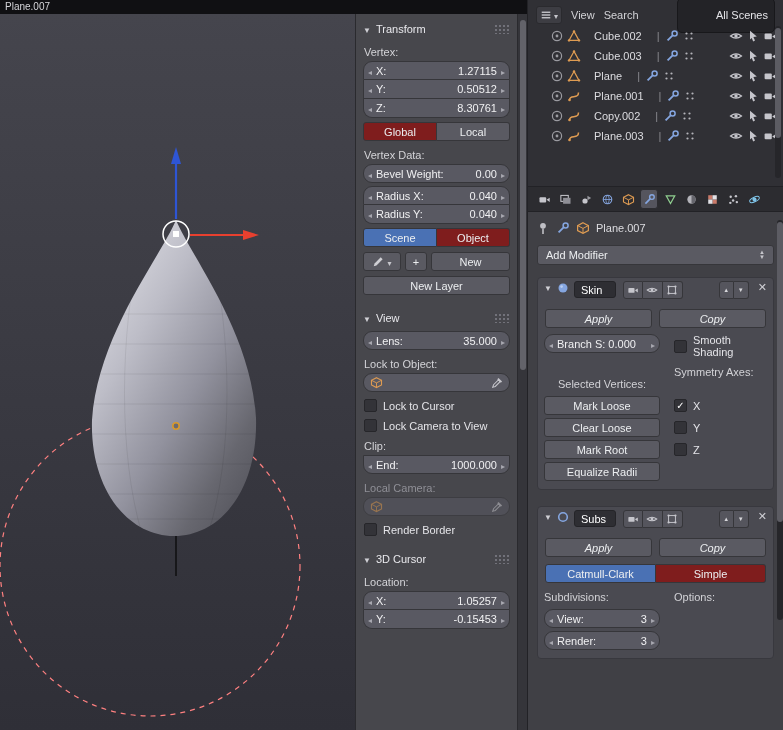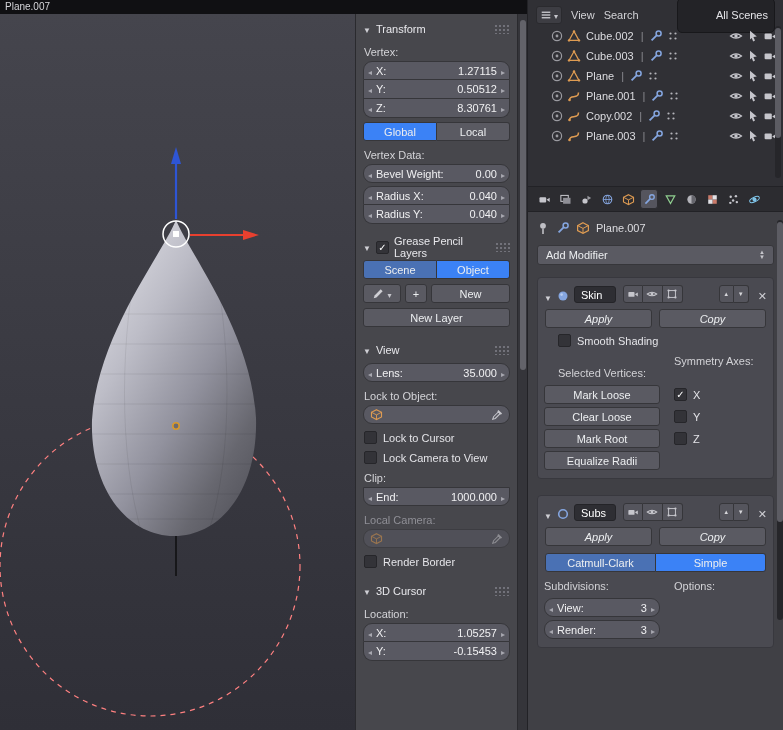--- a/index.html
+++ b/index.html
@@ -35,21 +35,21 @@
   .num .arr-r::before { content:"▸"; font-size:8px; color:#a8a8b0; }
   .num .lab { margin-left:4px; }
   .num .val { margin-left:auto; margin-right:4px; }
   .stack .num { border-radius:0; }
   .stack .num:not(:first-child) { border-top:0; }
   .stack .num:first-child { border-radius:9px 9px 0 0; }
   .stack .num:last-child { border-radius:0 0 9px 9px; }
   .stack.mt { margin-top:3px; }
   .btn { height:19px; background:#5a5a62; border:1px solid #36363a; border-radius:3px;
     display:flex; align-items:center; justify-content:center; color:#eceef0; }
-  .btn.dark { background:#3b82f6; }
+  .btn.dark { background:#7f1d1d; }
   .btn.blue { background:#4a71b4; }
   .btn.disabled { color:#97979d; }
   .seg { display:flex; margin-top:4px; }
   .seg .btn { flex:1; border-radius:0; }
   .seg .btn:first-child { border-radius:3px 0 0 3px; }
   .seg .btn:last-child { border-radius:0 3px 3px 0; border-left:0; }
   .rowflex { display:flex; gap:4px; margin-top:5px; }
   .chkrow { display:flex; align-items:center; gap:6px; margin:7px 1px 0; }
   .chk { width:13px; height:13px; background:#333338; border:1px solid #26262a;
     border-radius:2px; flex:none; display:flex; align-items:center; justify-content:center; }
@@ -63,41 +63,41 @@
   .outliner { height:186px; flex:none; background:#303035; position:relative; padding:4px 6px 0; }
   .ohead { display:flex; align-items:center; gap:9px; height:22px; padding:0 2px; }
   .edtype { width:26px; height:18px; background:#3d3d43; border:1px solid #2a2a2e; border-radius:3px;
     display:flex; align-items:center; justify-content:center; gap:2px; }
   .menu-text { color:#d2d2d6; }
   .scenes-dd { margin-left:auto; width:98px; height:35px; background:#232327;
     border:1px solid #18181b; border-radius:5px; display:flex; align-items:center; padding:0 6px; color:#e4e4e8;justify-content:flex-end; }
   .orow { display:flex; align-items:center; height:20px; padding-left:16px; gap:3px; color:#dcdce0; }
   .oicn { width:14px; height:14px; display:flex; flex:none; }
   .oicn svg { width:14px; height:14px; }
-  .oname { margin:0 2px; }
+  .oname { margin:0 10px; }
   .pipe::before { content:"|"; color:#8a8a90; margin:0 2px; }
   .ospace { flex:1; }
   .oscroll { position:absolute; right:2px; top:26px; width:6px; height:152px; background:#26262a; border-radius:3px; }
   .oscroll .thumb { position:absolute; left:0; top:2px; width:6px; height:110px; background:#5c5c63; border-radius:3px; }
   
   .ptabs { height:26px; flex:none; background:#2c2c30; border-top:1px solid #222226;
     border-bottom:1px solid #222226; display:flex; align-items:center; gap:3px; padding:0 7px; }
   .tab { width:18px; height:20px; border-radius:3px; display:flex; align-items:center; justify-content:center; }
   .tab svg { width:13px; height:13px; }
   .tab.active { background:#55555e; border:1px solid #2d2d31; }
   
   .props { flex:1; background:#404045; padding:4px 8px 0; overflow:hidden; position:relative; }
   .crumb { display:flex; align-items:center; gap:6px; height:24px; color:#dddde1; }
   .crumb .oicn svg { width:14px; height:14px; }
   .addmod { height:20px; background:#5a5a62; border:1px solid #36363a; border-radius:3px;
     display:flex; align-items:center; padding:0 8px; margin:5px 1px 12px; color:#eceef0; }
   .dd-arrows { margin-left:auto; display:flex; flex-direction:column; line-height:5px; font-size:6px; color:#c6c6cc; }
   .modpanel { background:#4a4a51; border:1px solid #38383e; border-radius:4px;
     margin:0 1px 16px; padding:3px 6px 8px; }
-  .modhead { display:flex; align-items:flex-end; gap:4px; height:22px; }
+  .modhead { display:flex; align-items:flex-start; gap:4px; height:22px; }
   .namefield { background:#2e2e33; border:1px solid #242428; border-radius:3px; height:17px;
     display:flex; align-items:center; padding:0 6px; min-width:42px; color:#fff; }
   .tglgrp { display:flex; margin-left:3px; }
   .tgl { width:20px; height:18px; background:#55555d; border:1px solid #36363a;
     display:flex; align-items:center; justify-content:center; }
   .tgl + .tgl { border-left:0; }
   .tgl:first-child { border-radius:3px 0 0 3px; }
   .tgl:last-child { border-radius:0 3px 3px 0; }
   .tgl svg { width:12px; height:12px; }
   .updown { display:flex; margin-left:auto; }
@@ -327,26 +327,20 @@
         <span class="arr-r"></span>
       </div>
       <div class="num">
         <span class="arr-l"></span>
         <span class="lab">Radius Y:</span>
         <span class="val">0.040</span>
         <span class="arr-r"></span>
       </div>
     </div>
 
-    <div class="sechead">
-      <span class="tri"></span>
-      <span class="chk on"></span>
-      <span>Grease Pencil Layers</span>
-      <span class="grip"></span>
-    </div>
     <div class="seg">
       <div class="btn blue">Scene</div>
       <div class="btn dark">Object</div>
     </div>
     <div class="rowflex">
       <div class="btn" style="width:38px;flex:none;gap:3px">
         <svg width="12" height="12">
             <use href="#s-pencil"></use>
           </svg>
         <span class="mini-tri"></span>
@@ -815,20 +809,28 @@
             <span class="ud">▲</span>
             <span class="ud">▼</span>
           </span>
           <span class="xclose"></span>
         </div>
         <div class="btnrow">
           <div class="btn">Apply</div>
           <div class="btn">Copy</div>
         </div>
         <div class="cols">
+          <div class="colL">
+            <div class="num" style="border-radius:9px">
+              <span class="arr-l"></span>
+              <span class="lab">Branch S: 0.000</span>
+              <span class="val"></span>
+                <span class="arr-r"></span>
+            </div>
+          </div>
           <div class="colR" style="justify-content:center">
             <div class="chkrow" style="margin:0">
               <span class="chk"></span>
               <span>Smooth Shading</span>
             </div>
           </div>
         </div>
         <div class="cols">
           <div class="colL">
               <div class="collabel" style="margin-top:14px;text-align:center">Selected Vertices:</div>

